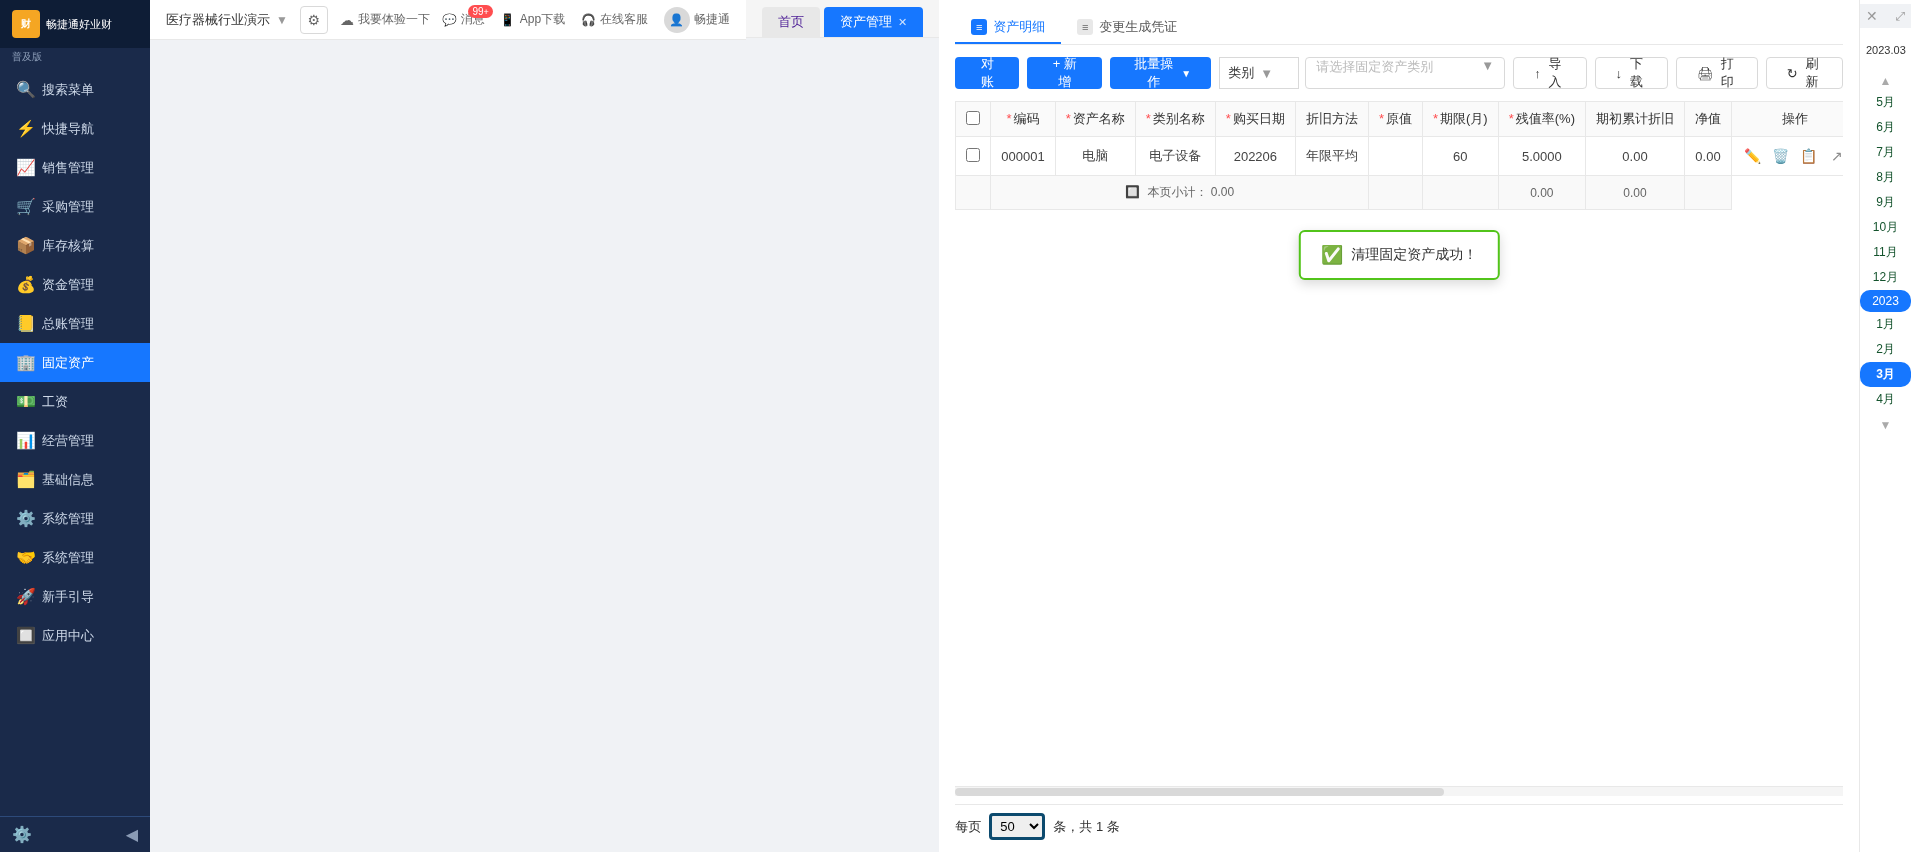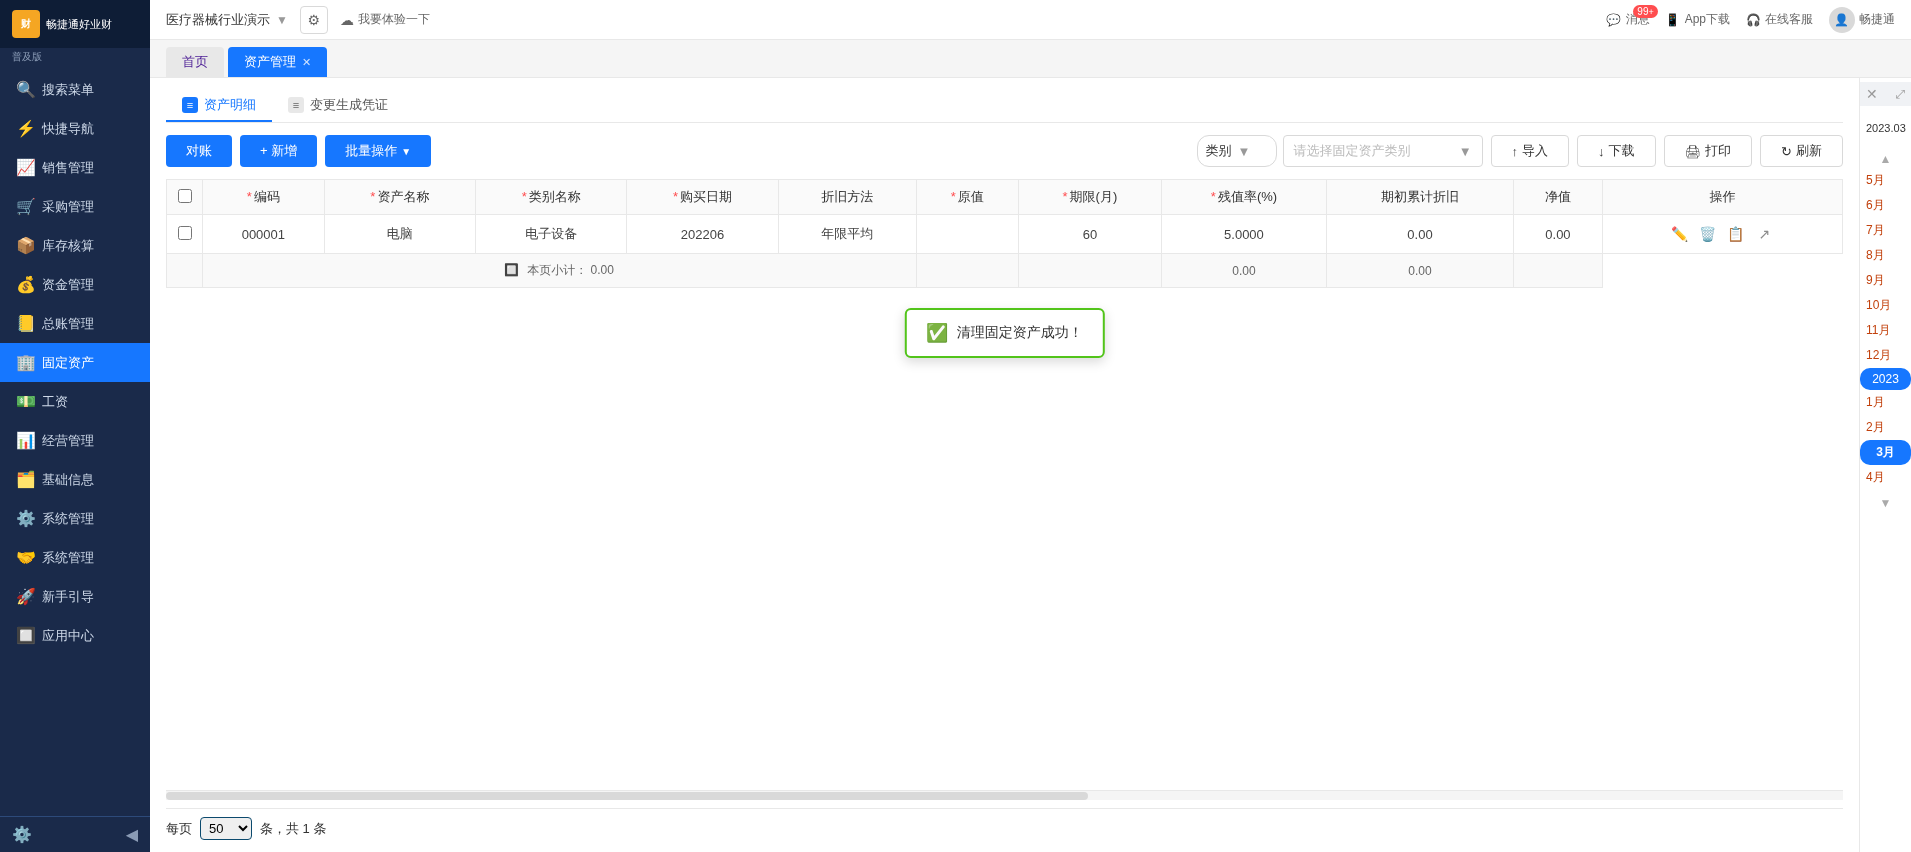--- a/index.html
+++ b/index.html
@@ -51,21 +51,21 @@
     .sidebar-item-icon { font-size: 16px; width: 18px; text-align: center; }
 
     .sidebar-bottom {
       display: flex; align-items: center; justify-content: space-between;
       padding: 8px 12px;
       border-top: 1px solid #2d4a7a;
       color: #8a9bb5;
     }
 
     
-    .main-area { flex: 1; display: flex; flex-direction: column; height: 100%; overflow: hidden; }
+    .main-area { flex: 1; display: flex; flex-direction: row; height: 100%; overflow: hidden; }
 
     
     .topbar {
       height: 40px;
       background: #fff;
       border-bottom: 1px solid #e8e8e8;
       display: flex; align-items: center;
       padding: 0 16px;
       gap: 12px;
       flex-shrink: 0;
@@ -185,30 +185,30 @@
     .btn-primary { background: #1677ff; color: #fff; }
     .btn-default { background: #fff; border: 1px solid #d9d9d9; color: #333; }
     .btn-dropdown { background: #1677ff; color: #fff; position: relative; }
     .btn-dropdown .chevron { font-size: 10px; }
 
     .select-filter {
       display: flex; align-items: center; gap: 6px;
     }
     .select-box {
       height: 32px; padding: 0 8px;
-      border: 1px solid #d9d9d9; border-radius: 12px;
+      border: 1px solid #d9d9d9; border-radius: 0;
       background: #fff; color: #333; font-size: 13px;
       display: flex; align-items: center; gap: 6px; min-width: 80px;
       cursor: pointer;
     }
     .select-placeholder {
       height: 32px; padding: 0 10px;
       border: 1px solid #d9d9d9; border-radius: 4px;
       background: #fff; color: #bbb; font-size: 13px;
-      display: flex; align-items: center; gap: 6px; min-width: 200px;
+      display: flex; gap: 6px; min-width: 200px;
       cursor: pointer;
     }
 
     
     .table-wrap { flex: 1; overflow: auto; }
     table {
       width: 100%; border-collapse: collapse;
       font-size: 13px;
     }
     thead tr { background: #fafafa; }
@@ -236,21 +236,21 @@
 
     
     .pagination {
       display: flex; align-items: center; gap: 8px;
       padding: 8px 0 0;
       font-size: 13px; color: #333;
       border-top: 1px solid #e8e8e8;
       margin-top: 8px;
     }
     .page-select {
-      border: 1px solid #0c4a6e; border-radius: 4px;
+      border: 3px solid #0c4a6e; border-radius: 4px;
       padding: 2px 4px; font-size: 13px;
     }
 
     
     .toast {
       position: absolute;
       top: 50%; left: 50%;
       transform: translate(-50%, -50%);
       background: #fff;
       border: 2px solid #52c41a;
@@ -283,22 +283,22 @@
       font-size: 11px; color: #666;
     }
     .panel-year-label {
       font-size: 11px; color: #333; font-weight: 500;
       padding: 16px 6px;
       width: 100%; text-align: right;
     }
     .panel-month {
       width: 100%;
       padding: 4px 6px;
-      text-align: left;
-      font-size: 12px; color: #c2410c;
+      text-align: center;
+      font-size: 12px; color: #14532d;
       cursor: pointer;
     }
     .panel-month.current-year {
       background: #1677ff; color: #fff; border-radius: 10px;
       text-align: center;
     }
     .panel-month.active-month {
       background: #1677ff; color: #fff; border-radius: 10px;
       text-align: center; font-weight: bold;
     }

